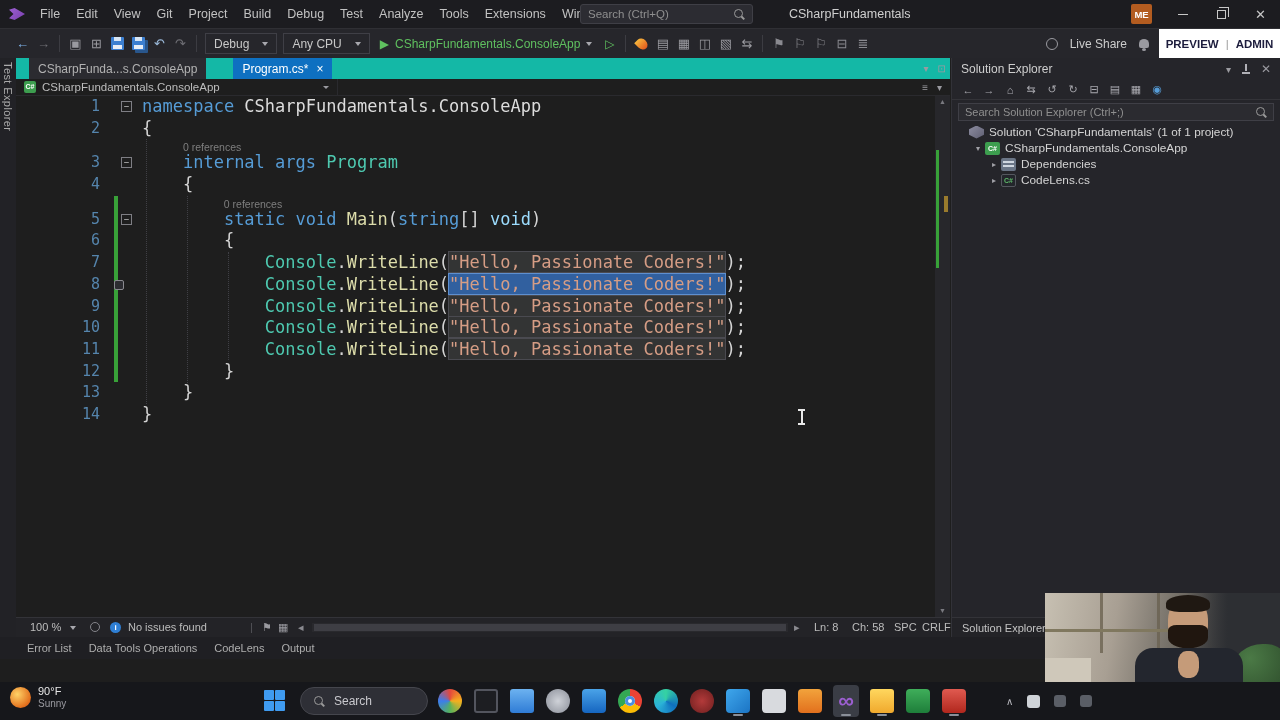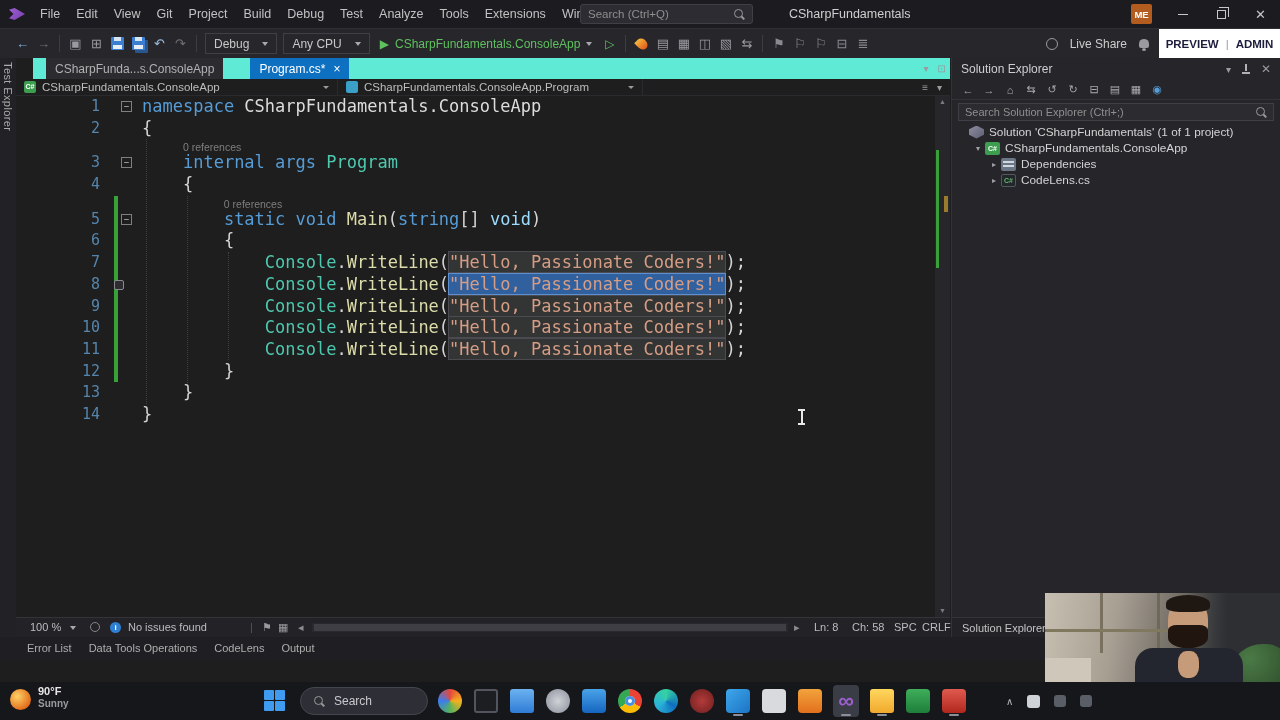--- a/index.html
+++ b/index.html
@@ -48,21 +48,21 @@
   .preview-box{position:absolute;right:0;top:0;height:100%;width:121px;background:#fff;display:flex;align-items:center;
                justify-content:center;gap:7px;color:#1d1d3d;font-weight:bold;font-size:11.5px;}
   .pv-sep{color:#9a9a9a;font-weight:normal;}
 
   
   .lstrip{position:absolute;left:0;top:58px;width:16px;bottom:83px;background:#222226;z-index:5;}
   .vtab{position:absolute;left:2px;top:4px;writing-mode:vertical-rl;font-size:11px;color:#ababab;letter-spacing:.4px;}
 
   
   .editor{position:absolute;left:16px;top:58px;width:934px;bottom:83px;background:#1e1e1e;}
-  .tabbar{position:absolute;left:17px;top:0;right:0;height:21px;background:#5eead4;display:flex;align-items:stretch;padding-left:13px;}
+  .tabbar{position:absolute;left:0;top:0;right:0;height:21px;background:#14b8a6;display:flex;align-items:stretch;padding-left:13px;}
   .etab{display:flex;align-items:center;gap:8px;padding:0 9px;font-size:12px;color:#b2b2b2;background:#2b2b30;white-space:nowrap;}
   .etab + .etab{margin-left:27px;}
   .etab.active{background:#0e70c1;color:#fff;}
   .tclose{font-size:12px;line-height:1;}
   .tabbar-right{position:absolute;right:4px;top:0;height:21px;display:flex;align-items:center;gap:9px;color:#9a9aa0;font-size:10px;}
 
   .bcrumb{position:absolute;left:0;top:21px;right:0;height:17px;background:#1e1e1e;border-bottom:1px solid #2a2a2e;
           display:flex;align-items:center;font-size:11.5px;color:#bdbdbd;}
   .bc-seg{display:flex;align-items:center;gap:6px;height:100%;padding:0 8px;border-right:1px solid #2a2a2e;}
   .bc-seg.s1{width:322px;} .bc-seg.s2{width:305px;} .bc-seg.s3{width:270px;}
@@ -136,21 +136,21 @@
 
   
   .btabs{position:absolute;left:0;right:0;top:637px;height:22px;background:#1f1f23;display:flex;align-items:center;
          gap:17px;padding-left:27px;font-size:11px;color:#aeaeae;z-index:4;}
   .statusbar{position:absolute;left:0;right:0;top:659px;height:23px;background:#222227;display:flex;align-items:center;
              font-size:11.5px;color:#c2c2c2;z-index:4;}
   .sb-ready{margin-left:24px;}
   .sb-right{position:absolute;left:972px;display:flex;align-items:center;gap:5px;}
 
   .taskbar{position:absolute;left:0;right:0;top:682px;height:38px;background:#16171b;z-index:30;}
-  .weather{position:absolute;left:10px;top:3px;display:flex;align-items:flex-end;gap:7px;font-weight:bold;}
+  .weather{position:absolute;left:10px;top:3px;display:flex;align-items:center;gap:7px;}
   .sun{width:21px;height:21px;border-radius:50%;background:radial-gradient(circle at 35% 35%,#ffd267,#e2701d 70%,#b33a1e);}
   .wtemp{font-size:11px;color:#e6e6e6;line-height:13px;}
   .wcond{font-size:10px;color:#9a9aa0;line-height:12px;}
   .start{position:absolute;left:264px;top:8px;width:22px;height:22px;display:grid;grid-template-columns:10px 10px;grid-template-rows:10px 10px;gap:1px;}
   .start i{background:#3f9bf0;border-radius:1px;}
   .tsearch{position:absolute;left:300px;top:5px;width:128px;height:28px;background:#2e2f36;border:1px solid #45464d;
            border-radius:14px;display:flex;align-items:center;gap:9px;padding:0 12px;color:#c9c9ce;font-size:12px;}
   .apps{position:absolute;left:437px;top:3px;display:flex;gap:10px;}
   .app{width:26px;height:32px;display:flex;align-items:center;justify-content:center;position:relative;border-radius:4px;}
   .app.active{background:#3a3d45;}
@@ -318,25 +318,20 @@
       <span>▾</span>
       <span>⊡</span>
     </div>
 
     <div class="bcrumb">
       <div class="bc-seg s1">
         <span class="bc-ico project"></span>
         <span>CSharpFundamentals.ConsoleApp</span>
         <span class="bc-caret"></span>
       </div>
-      <div class="bc-seg s2">
-        <span class="bc-ico cls"></span>
-        <span>CSharpFundamentals.ConsoleApp.Program</span>
-        <span class="bc-caret"></span>
-      </div>
       <div class="bcrumb-right">
         <span>≡</span>
         <span>▾</span>
       </div>
     </div>
 
     <div class="codearea" id="codearea">
       <div id="code-rows">
           <div class="crow">
             <span class="lnum">1</span>

